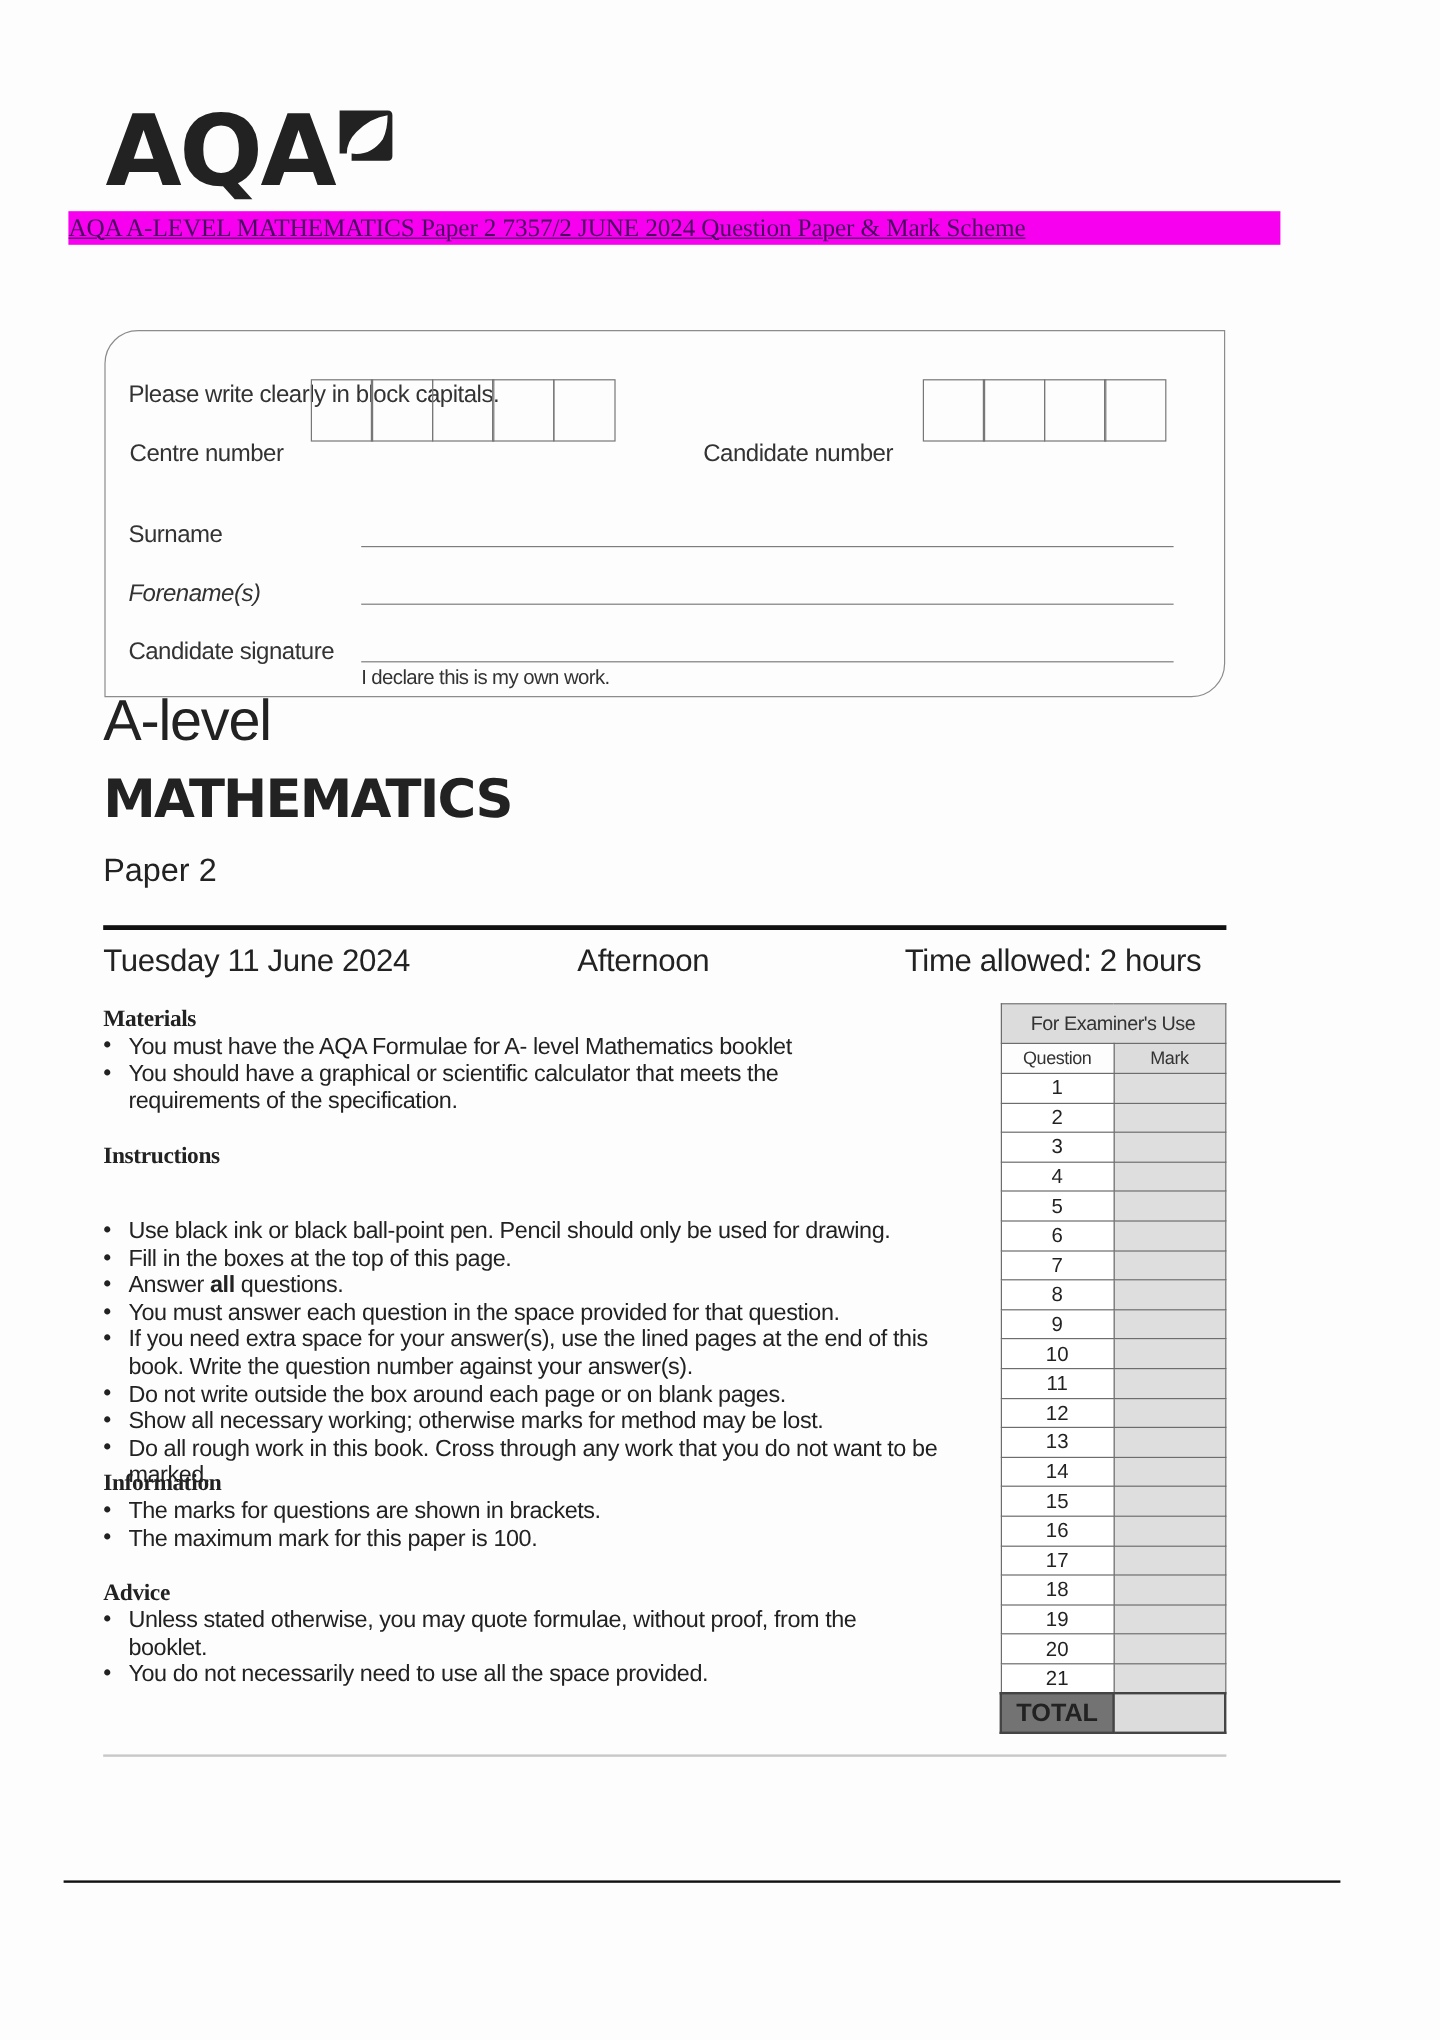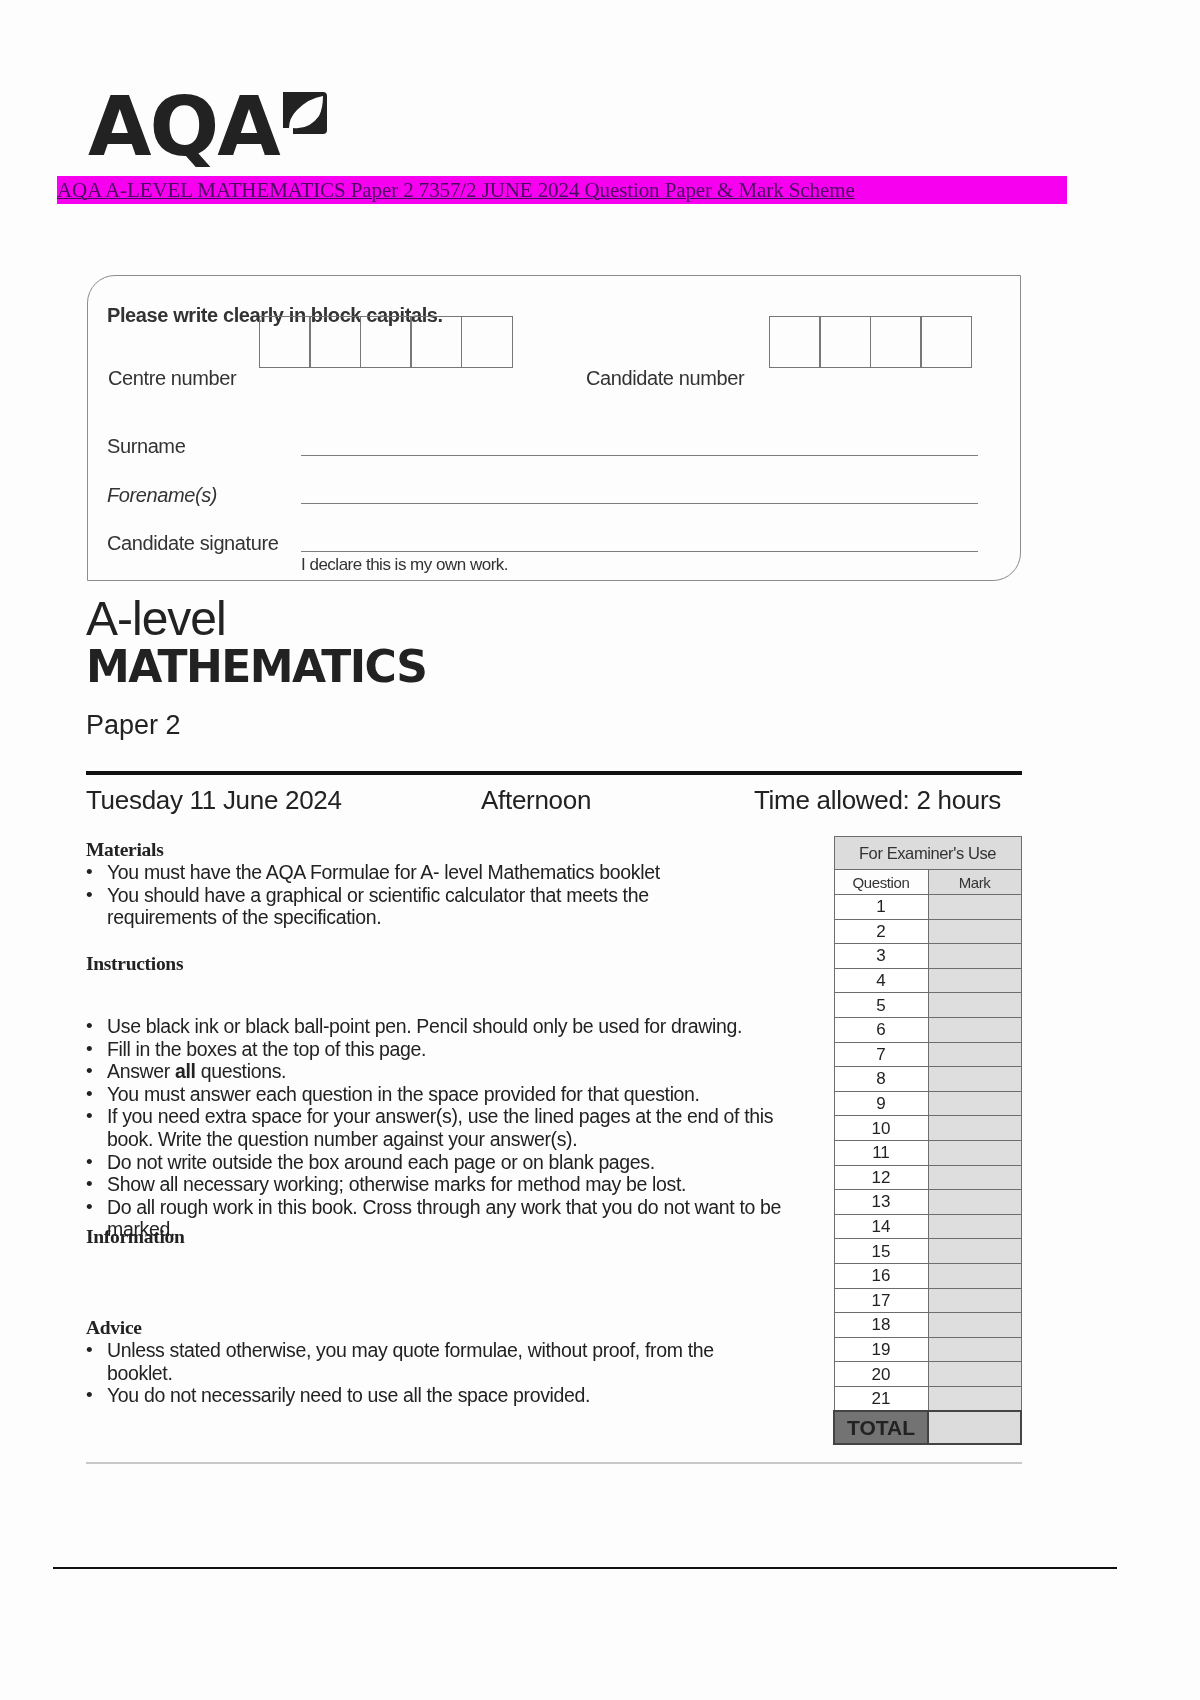--- a/index.html
+++ b/index.html
@@ -21,21 +21,21 @@
   
   .form-box { left:87px; top:275px; width:934px; height:306px; border:1.5px solid #8c8c8c;
               border-radius:28px 0 28px 0; box-sizing:border-box; }
   .lbl { font-size:20px; color:#333; letter-spacing:-0.4px; line-height:1; }
   .boxes { display:flex; }
   .boxes .b { width:52px; height:52px; border:1.5px solid #777; box-sizing:border-box; margin-left:-1.5px; }
   .line { height:0; border-top:1.5px solid #7d7d7d; }
   .declare { font-size:17px; color:#333; letter-spacing:-0.5px; }
 
   
-  .alevel { left:86px; top:578px; font-size:48px; color:#222; letter-spacing:-1px; line-height:1;margin-top:17px; }
+  .alevel { left:86px; top:578px; font-size:48px; color:#222; letter-spacing:-1px; line-height:1; }
   .maths { left:86px; top:645px; font-family:"DejaVu Sans", sans-serif; font-weight:bold; font-size:44px;
            color:#222; letter-spacing:-1.5px; line-height:1; }
   .paper { left:86px; top:712px; font-size:27px; color:#222; line-height:1; }
   .rule-thick { left:86px; top:771px; width:936px; height:4px; background:#111; }
   .daterow { top:787px; font-size:26px; color:#222; line-height:1; letter-spacing:-0.3px; }
 
   
   .section { left:86px; width:740px; }
   .sec-h { font-size:19.5px; font-weight:bold; color:#222; line-height:23px; letter-spacing:-0.3px;font-family:Liberation Serif, serif; }
   .sec-list { list-style:none; margin:0; padding:0; }
@@ -61,21 +61,21 @@
 <body>
 
 <div class="abs logo-text">AQA</div>
 <svg class="abs logo-mark" viewBox="0 0 50 48">
   <path d="M4 4 H44 Q48 4 48 8 V42 Q48 46 44 46 H14 L14 40 Q30 42 40 28 Q44 20 44 8 Q30 10 18 22 Q10 30 10 40 L4 40 Z" fill="#222"></path>
 </svg>
 
 <div class="abs banner">AQA A-LEVEL MATHEMATICS  Paper 2 7357/2 JUNE 2024 Question Paper &amp; Mark Scheme</div>
 
 <div class="abs form-box"></div>
-<div class="abs lbl" style="left:107px;top:305px;font-weight:bold;">Please write clearly in block capitals.</div>
+<div class="abs lbl" style="left:107px;top:319px;">Please write clearly in block capitals.</div>
 <div class="abs boxes" style="left:260px;top:316px;">
   <div class="b"></div>
   <div class="b"></div>
   <div class="b"></div>
   <div class="b"></div>
   <div class="b"></div>
 </div>
 <div class="abs lbl" style="left:108px;top:368px;">Centre number</div>
 <div class="abs boxes" style="left:770px;top:316px;">
   <div class="b"></div>
@@ -119,20 +119,24 @@
     <li>You must answer each question in the space provided for that question.</li>
     <li>If you need extra space for your answer(s), use the lined pages at the end of this book. Write the question number against your answer(s).</li>
     <li>Do not write outside the box around each page or on blank pages.</li>
     <li>Show all necessary working; otherwise marks for method may be lost.</li>
     <li>Do all rough work in this book. Cross through any work that you do not want to be marked.</li>
   </ul>
 </div>
 
 <div class="abs section" style="top:1225px;">
   <div class="sec-h">Information</div>
+  <ul class="sec-list" style="width:725px;">
+    <li>The marks for questions are shown in brackets.</li>
+    <li>The maximum mark for this paper is 100.</li>
+  </ul>
 </div>
 
 <div class="abs section" style="top:1316px;">
   <div class="sec-h">Advice</div>
   <ul class="sec-list" style="width:655px;">
     <li>Unless stated otherwise, you may quote formulae, without proof, from the booklet.</li>
     <li>You do not necessarily need to use all the space provided.</li>
   </ul>
 </div>
 

